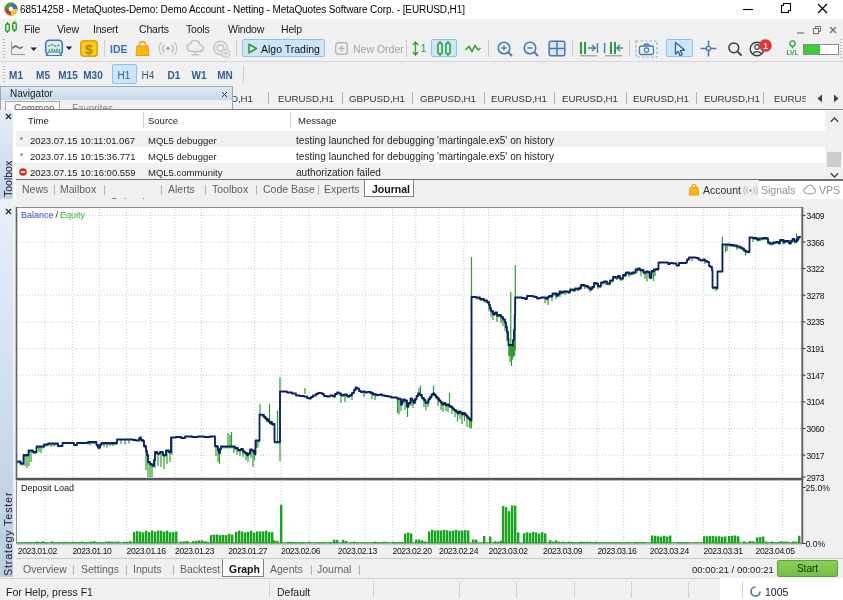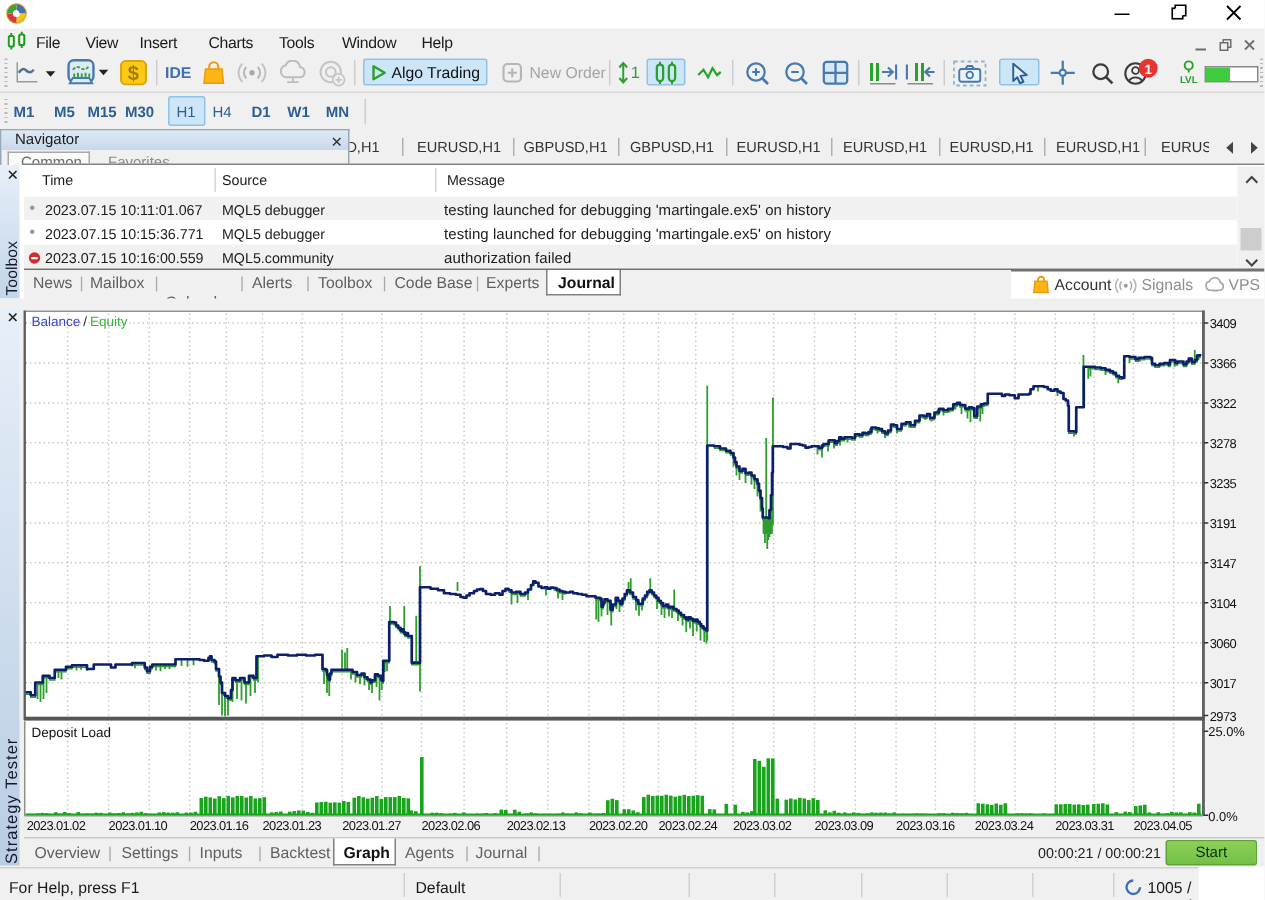--- a/index.html
+++ b/index.html
@@ -7,20 +7,21 @@
 svg{display:block}
 </style></head><body>
 <div class="a" style="left:0;top:0;width:843px;height:19px;background:#fff">
     <svg class="a" style="left:4px;top:2px" width="14" height="14" viewBox="0 0 14 14">
 <circle cx="7" cy="7" r="6.4" fill="#fff" stroke="#c9a227" stroke-width="1"></circle>
 <path d="M7 .8 A6.2 6.2 0 0 1 13.2 7 L9 7 A2.5 2.5 0 0 0 7 4.6 Z" fill="#3f6fb5"></path>
 <path d="M13.2 7 A6.2 6.2 0 0 1 7 13.2 L7 9.4 A2.5 2.5 0 0 0 9.4 7 Z" fill="#f4c21d"></path>
 <path d="M7 13.2 A6.2 6.2 0 0 1 .8 7 L4.6 7 A2.5 2.5 0 0 0 7 9.4 Z" fill="#d8373c"></path>
 <path d="M.8 7 A6.2 6.2 0 0 1 7 .8 L7 4.6 A2.5 2.5 0 0 0 4.6 7 Z" fill="#3da43d"></path>
 </svg>
+    <div class="a" style="left:20px;top:4px;font-size:10px;letter-spacing:-0.1px;color:#000">68514258 - MetaQuotes-Demo: Demo Account - Netting - MetaQuotes Software Corp. - [EURUSD,H1]</div>
     <svg class="a" style="left:740px;top:0" width="103" height="19" viewBox="0 0 103 19">
       <path d="M3 9.5 H13" stroke="#000" stroke-width="1.1" fill="none"></path>
       <rect x="41.5" y="5.5" width="7" height="7" fill="none" stroke="#000" stroke-width="1.1"></rect>
       <path d="M43.5 5.5 V3.5 H50.5 V10.5 H48.5" fill="#fff" stroke="#000" stroke-width="1.1"></path>
       <path d="M78 4 L87 13 M87 4 L78 13" stroke="#000" stroke-width="1.2"></path>
     </svg>
   </div>
 <div class="a" style="left:0;top:19px;width:843px;height:17px;background:#f0f0f0">
     <svg class="a" style="left:5px;top:2px" width="13" height="13" viewBox="0 0 13 13">
 <path d="M2.5 1 V3 M2.5 10 V12 M9.5 0 V2 M9.5 9 V11" stroke="#1c9e1c" stroke-width="1.3"></path>
@@ -247,21 +248,21 @@
       <svg class="a" style="left:4.5px;top:6px" width="9" height="6" viewBox="0 0 9 6">
         <path d="M0.8 4.8 L4.5 1 L8.2 4.8" fill="none" stroke="#444" stroke-width="1.4"></path>
       </svg>
       <div class="a" style="left:2px;top:41px;width:14px;height:15px;background:#cdcdcd"></div>
       <svg class="a" style="left:4.5px;top:61px" width="9" height="6" viewBox="0 0 9 6">
         <path d="M0.8 1.2 L4.5 5 L8.2 1.2" fill="none" stroke="#444" stroke-width="1.4"></path>
       </svg>
     </div>
   </div>
 <div class="a" style="left:16px;top:179px;width:827px;height:1.5px;background:#707070"></div>
-<div class="a" style="left:16px;top:180px;width:658px;height:19px;background:#f0f0f0">
+<div class="a" style="left:16px;top:180px;width:743px;height:19px;background:#f0f0f0">
     <div class="a" style="left:6px;top:3px;font-size:10.5px;color:#5f5f5f">News</div>
     <div class="a" style="left:44px;top:3px;font-size:10.5px;color:#5f5f5f">Mailbox</div>
     <div class="a" style="left:94px;top:16px;font-size:11px;color:#5f5f5f">Calendar</div>
     <div class="a" style="left:152px;top:3px;font-size:10.5px;color:#5f5f5f">Alerts</div>
     <div class="a" style="left:196px;top:3px;font-size:10.5px;color:#5f5f5f">Toolbox</div>
     <div class="a" style="left:247px;top:3px;font-size:10.5px;color:#5f5f5f">Code Base</div>
     <div class="a" style="left:308px;top:3px;font-size:10.5px;color:#5f5f5f">Experts</div>
     <div class="a" style="left:37px;top:3px;font-size:10.5px;color:#a9a9a9">|</div>
     <div class="a" style="left:87px;top:3px;font-size:10.5px;color:#a9a9a9">|</div>
     <div class="a" style="left:144px;top:3px;font-size:10.5px;color:#a9a9a9">|</div>
@@ -593,21 +594,21 @@
     <div class="a" style="left:56px;top:4px;font-size:10.5px;color:#a9a9a9">|</div>
     <div class="a" style="left:109px;top:4px;font-size:10.5px;color:#a9a9a9">|</div>
     <div class="a" style="left:156px;top:4px;font-size:10.5px;color:#a9a9a9">|</div>
     <div class="a" style="left:294px;top:4px;font-size:10.5px;color:#a9a9a9">|</div>
     <div class="a" style="left:342px;top:4px;font-size:10.5px;color:#a9a9a9">|</div>
     <div class="a" style="left:206px;top:0;width:42px;height:18px;background:#fff;border:1px solid #808080;border-top:none"></div>
     <div class="a" style="left:213px;top:4px;font-size:10.5px;font-weight:bold;color:#111">Graph</div>
     <div class="a" style="left:676px;top:5px;font-size:9.5px;color:#222">00:00:21 / 00:00:21</div>
     <div class="a" style="left:761px;top:1px;width:61px;height:17px;background:linear-gradient(#8bd058,#74c046);border:1px solid #5da339;border-radius:2px;text-align:center;font-size:10px;color:#0a300a;line-height:16px">Start</div>
   </div>
-<div class="a" style="left:0;top:578px;width:799px;height:22px;background:#f0f0f0;border-top:1px solid #cfcfcf">
+<div class="a" style="left:0;top:578px;width:720px;height:22px;background:#f0f0f0;border-top:1px solid #cfcfcf">
     <div class="a" style="left:6px;top:6.5px;font-size:10.5px;color:#1a1a1a">For Help, press F1</div>
     <div class="a" style="left:269px;top:3px;width:1px;height:16px;background:#d0d0d0"></div>
     <div class="a" style="left:373px;top:3px;width:1px;height:16px;background:#d0d0d0"></div>
     <div class="a" style="left:459px;top:3px;width:1px;height:16px;background:#d0d0d0"></div>
     <div class="a" style="left:516px;top:3px;width:1px;height:16px;background:#d0d0d0"></div>
     <div class="a" style="left:574px;top:3px;width:1px;height:16px;background:#d0d0d0"></div>
     <div class="a" style="left:631px;top:3px;width:1px;height:16px;background:#d0d0d0"></div>
     <div class="a" style="left:688px;top:3px;width:1px;height:16px;background:#d0d0d0"></div>
     <div class="a" style="left:742px;top:3px;width:1px;height:16px;background:#d0d0d0"></div>
     <div class="a" style="left:277px;top:6.5px;font-size:10.5px;color:#1a1a1a">Default</div>

